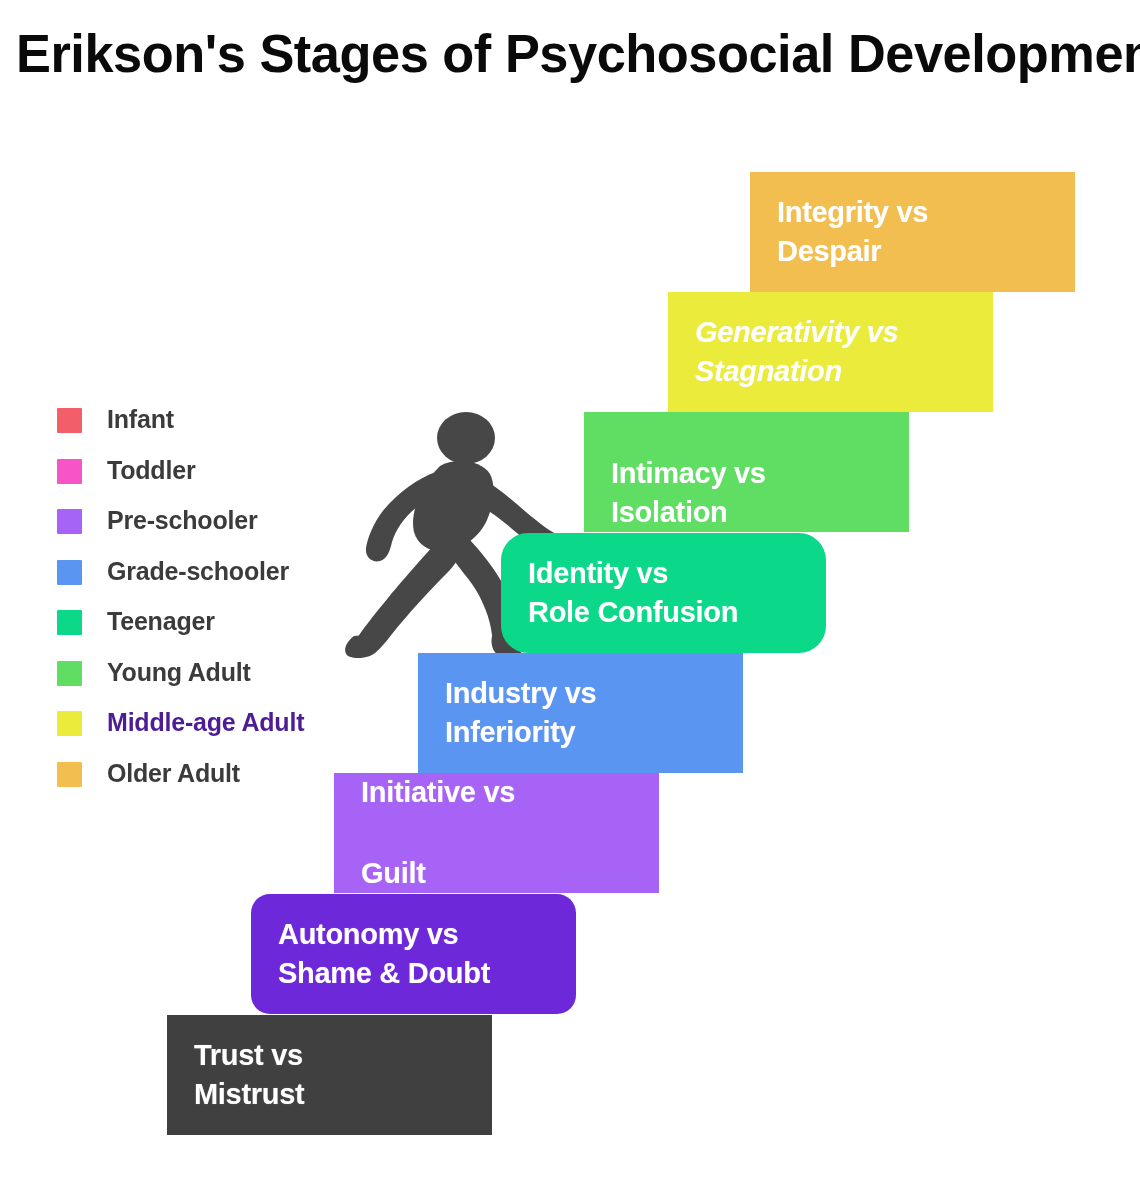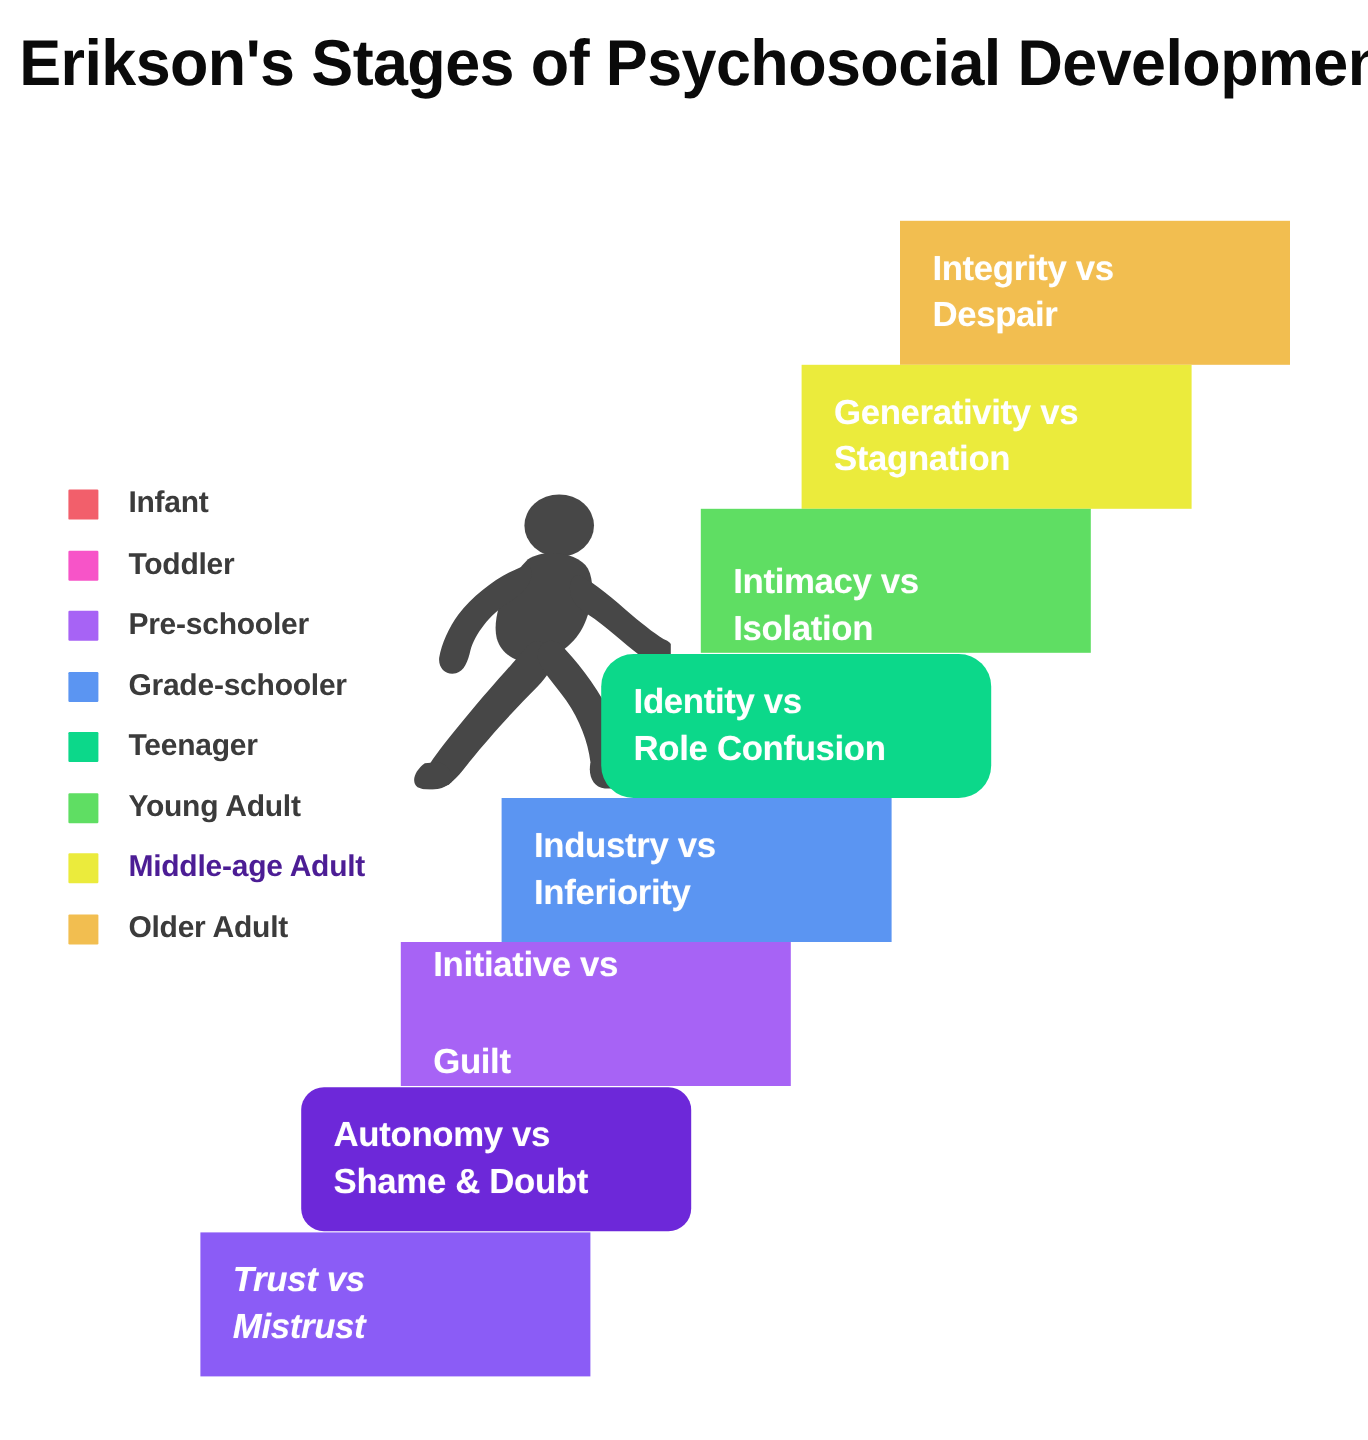--- a/index.html
+++ b/index.html
@@ -60,21 +60,21 @@
     font-weight: bold;
     color: #3b3b3b;
     letter-spacing: -0.2px;
     line-height: 28px;
   }
 
   
   #stairs {
     position: absolute;
     left: 0;
-    top: 12px;
+    top: 0;
     width: 1140px;
     height: 1164px;
   }
   .step {
     position: absolute;
     box-sizing: border-box;
     padding: 0 0 0 27px;
     display: flex;
     flex-direction: column;
     justify-content: center;
@@ -138,21 +138,21 @@
       <span class="legend-swatch" style="background: rgb(242, 190, 80);"></span>
       <span class="legend-label" style="color: rgb(59, 59, 59);">Older Adult</span>
     </div>
   </div>
 
   <div id="stairs">
     <div class="step" style="left: 750px; top: 172px; width: 325px; height: 120px; background: rgb(242, 190, 80); z-index: 12;">
       <span class="step-label">Integrity vs</span>
       <span class="step-label">Despair</span>
     </div>
-    <div class="step" style="left: 668px; top: 292px; width: 325px; height: 120px; background: rgb(235, 235, 60); z-index: 13;">
+    <div class="step" style="left: 668px; top: 292px; width: 325px; height: 120px; background: rgb(235, 235, 60); z-index: 13; font-style: italic;">
       <span class="step-label">Generativity vs</span>
       <span class="step-label">Stagnation</span>
     </div>
     <div class="step" style="left: 584px; top: 412px; width: 325px; height: 120px; background: rgb(95, 222, 99); z-index: 14; justify-content: flex-end;">
       <span class="step-label">Intimacy vs</span>
       <span class="step-label">Isolation</span>
     </div>
     <div class="step" style="left: 501px; top: 533px; width: 325px; height: 120px; background: rgb(12, 216, 138); z-index: 15; border-radius: 27px;">
       <span class="step-label">Identity vs</span>
       <span class="step-label">Role Confusion</span>
@@ -162,21 +162,21 @@
       <span class="step-label">Inferiority</span>
     </div>
     <div class="step" style="left: 334px; top: 773px; width: 325px; height: 120px; background: rgb(167, 99, 245); z-index: 17; justify-content: space-between;">
       <span class="step-label">Initiative vs</span>
       <span class="step-label">Guilt</span>
     </div>
     <div class="step" style="left: 251px; top: 894px; width: 325px; height: 120px; background: #6d28d9; z-index: 18; border-radius: 19px;">
       <span class="step-label">Autonomy vs</span>
       <span class="step-label">Shame &amp; Doubt</span>
     </div>
-    <div class="step" style="left: 167px; top: 1015px; width: 325px; height: 120px; background: #8b5cf6; z-index: 19; font-style: italic;">
+    <div class="step" style="left: 167px; top: 1015px; width: 325px; height: 120px; background: #404040; z-index: 19;">
       <span class="step-label">Trust vs</span>
       <span class="step-label">Mistrust</span>
     </div>
   </div>
 
   <div id="walker">
     <svg viewBox="0 0 215 250" width="215" height="250" aria-hidden="true">
       <g id="walker-shape" fill="#474747">
 
         <ellipse cx="122" cy="30" rx="29" ry="26"></ellipse>

